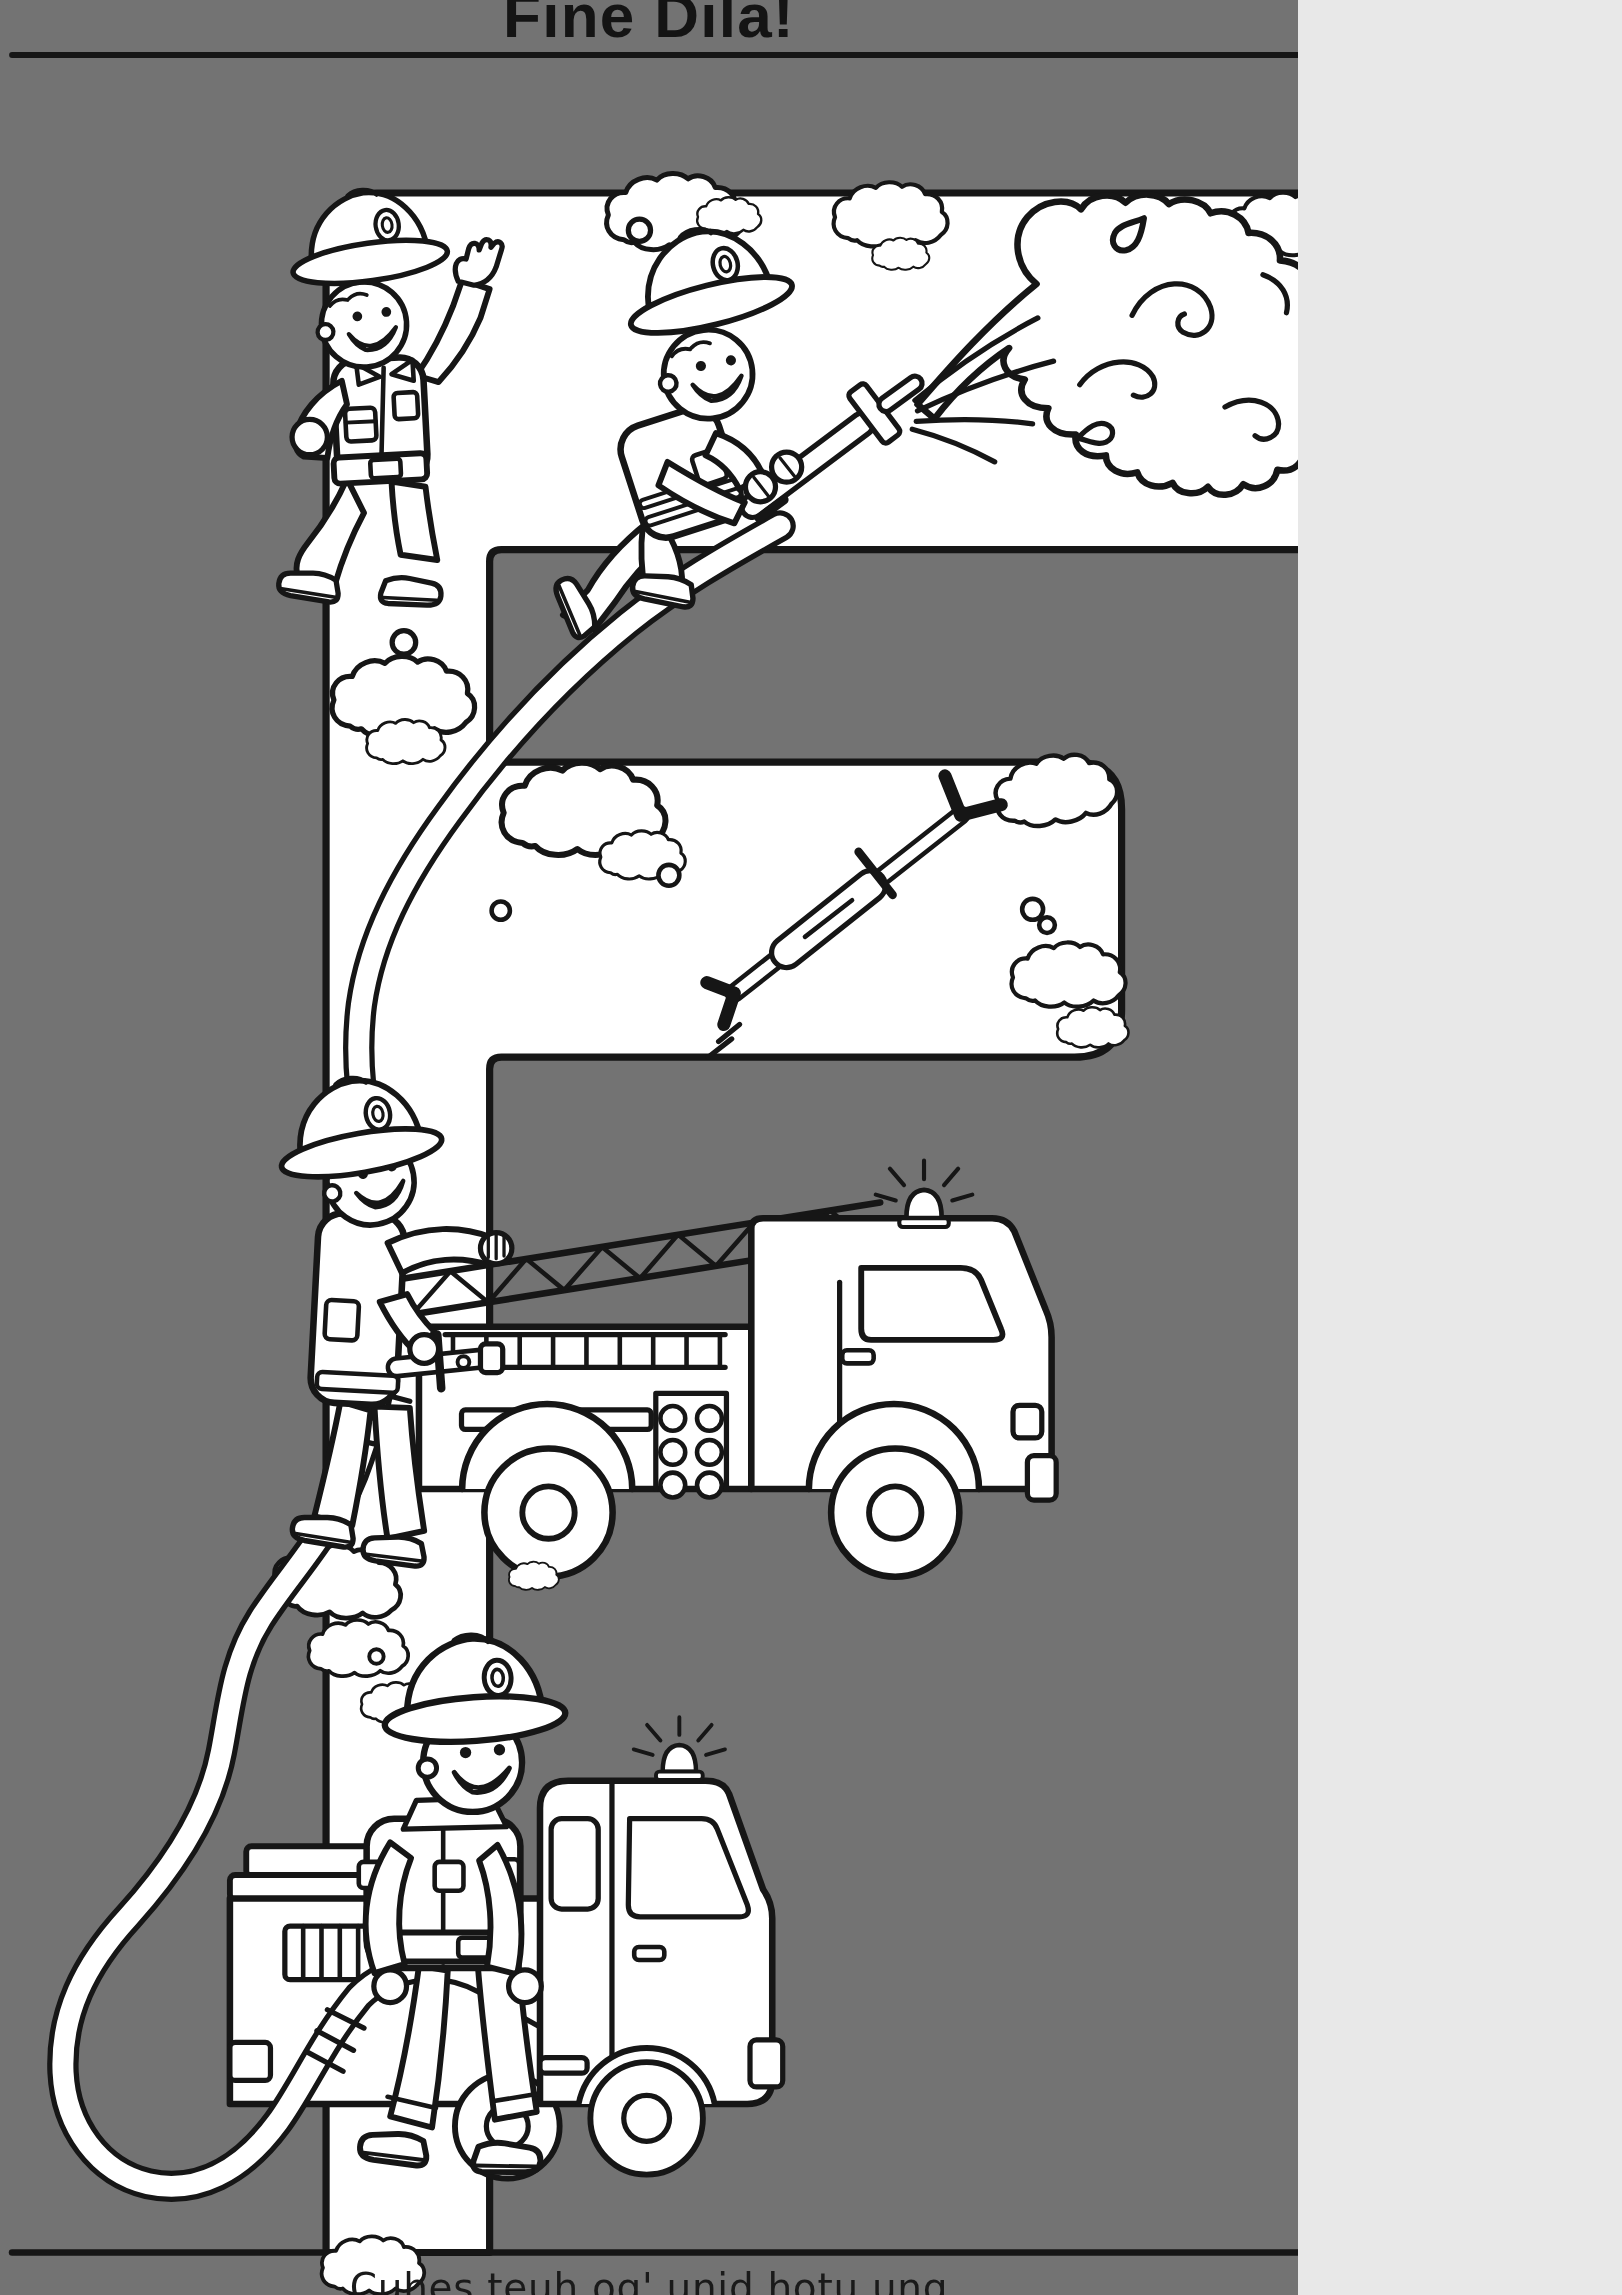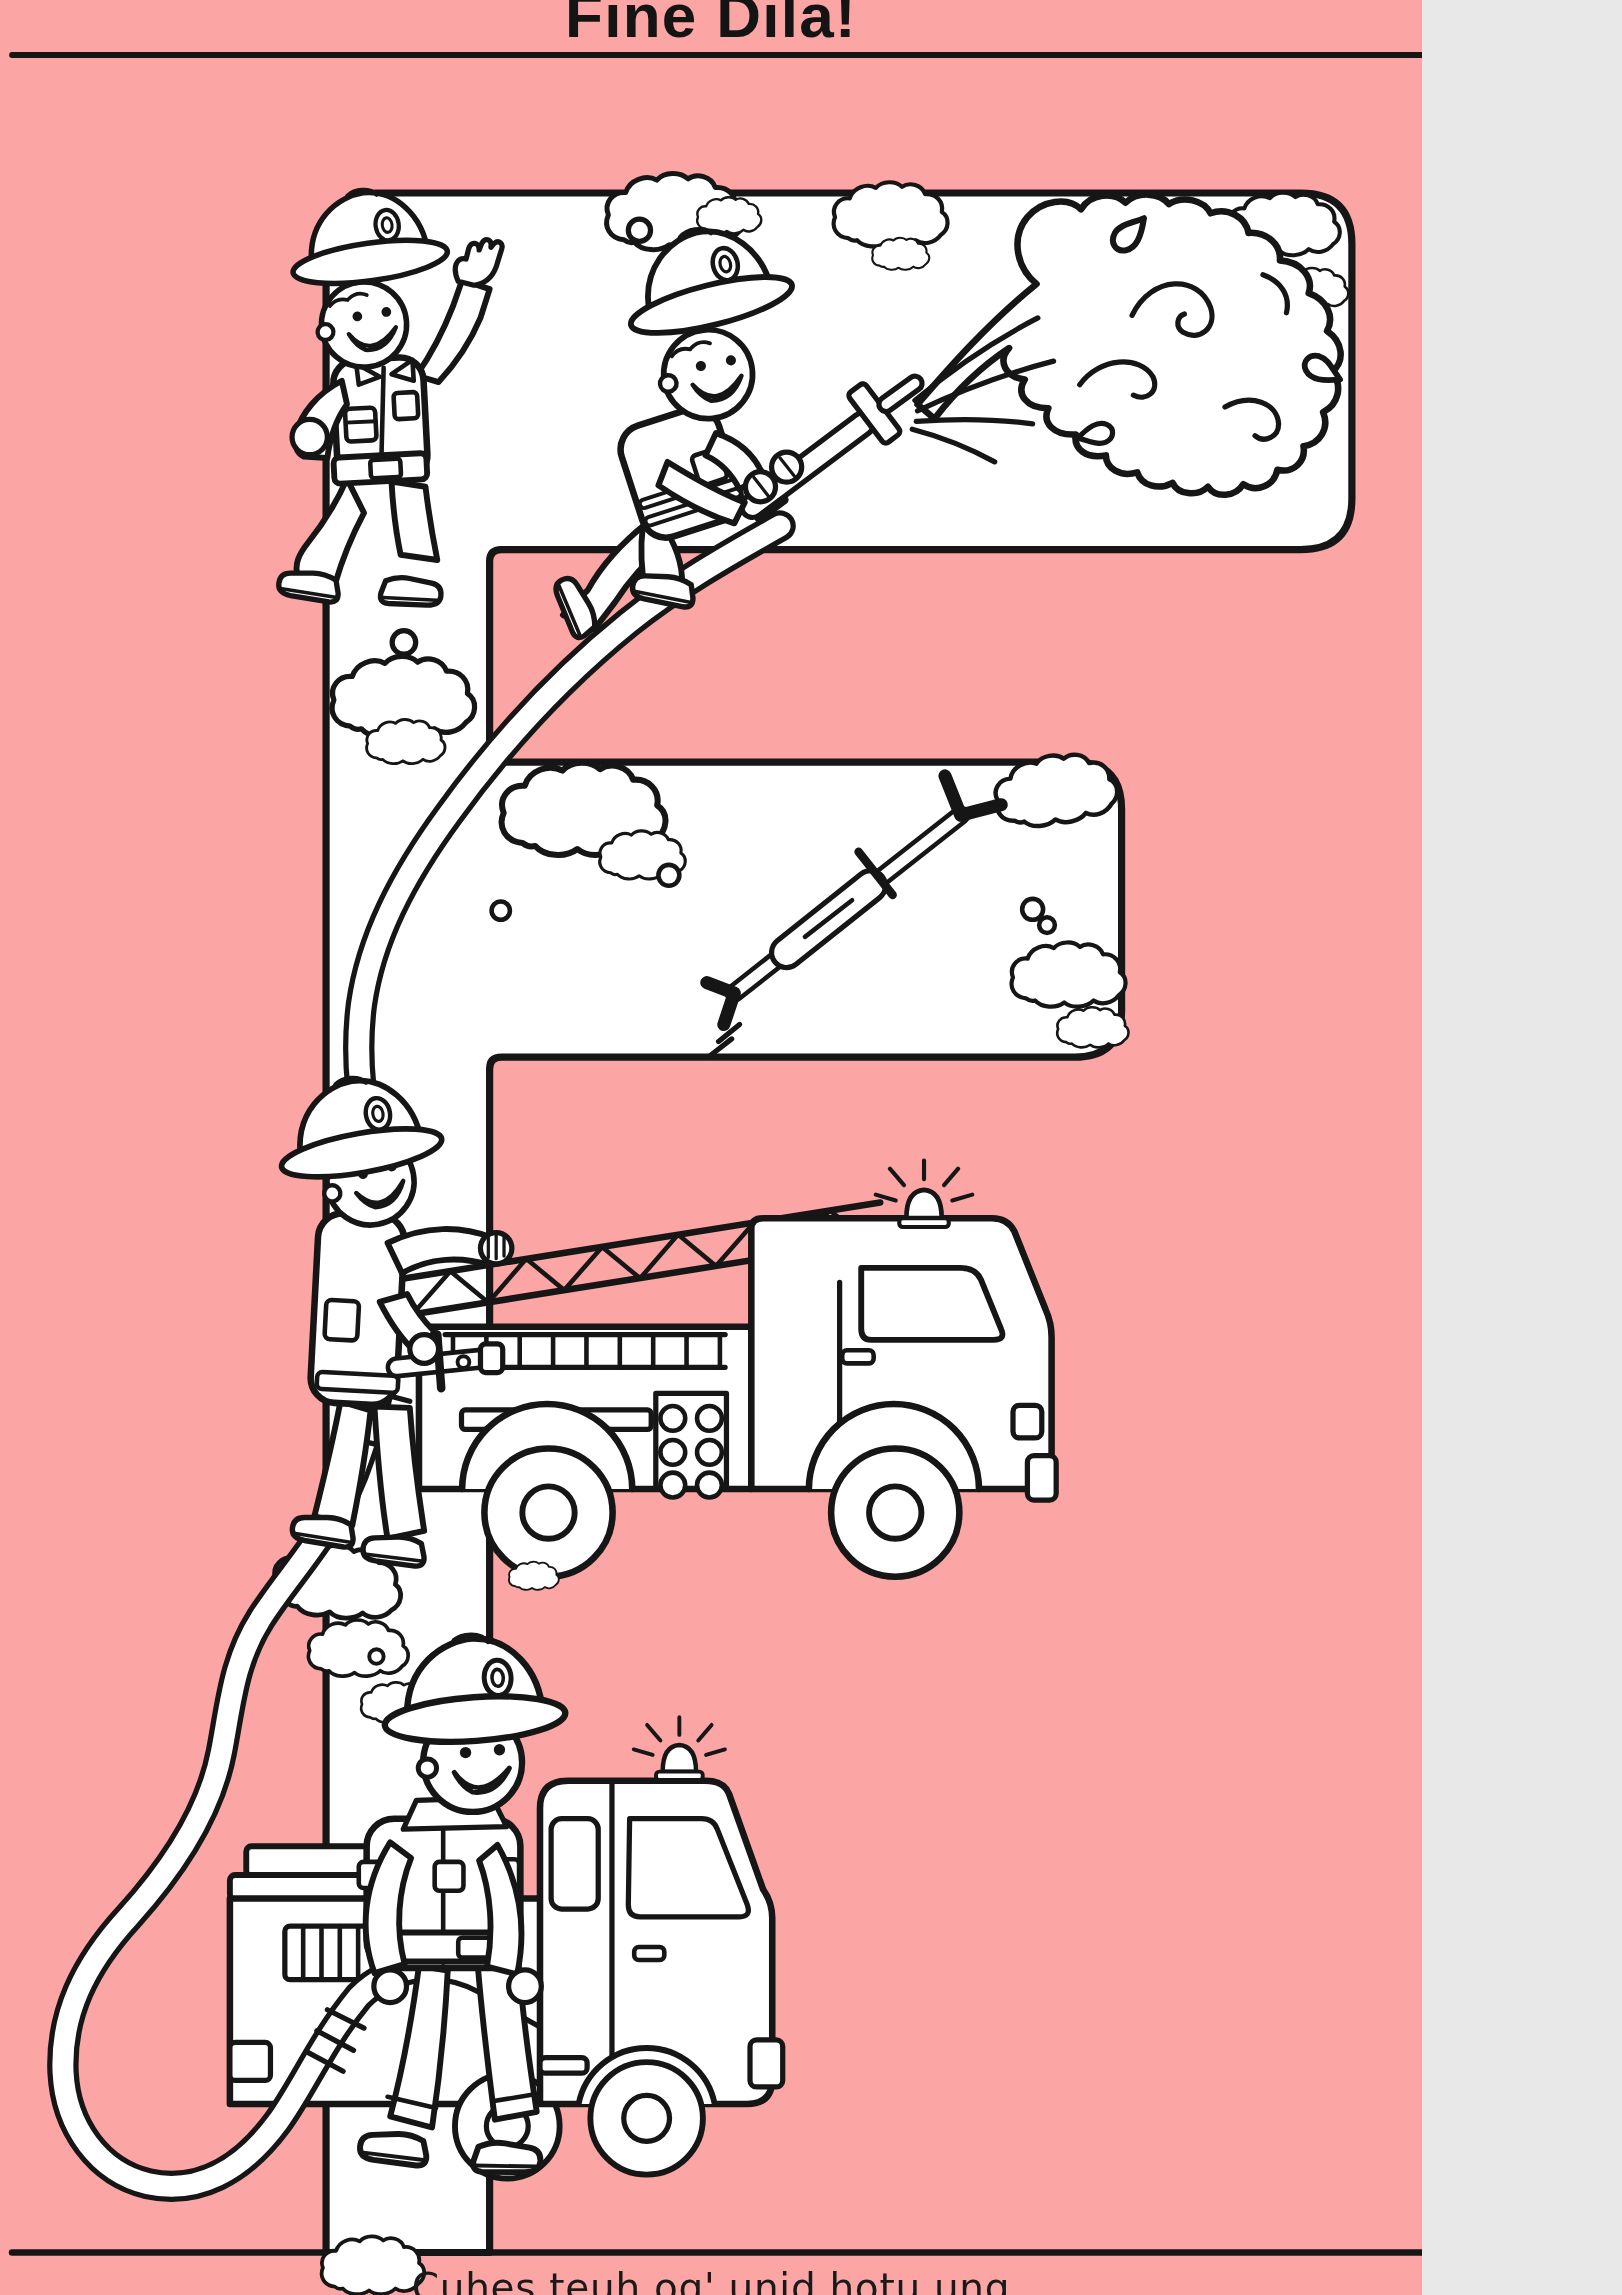--- a/index.html
+++ b/index.html
@@ -1,16 +1,16 @@
 <!DOCTYPE html>
 <html style="font-size:10.5px"><head>
 <meta charset="utf-8">
 <style>
   html,body{margin:0;padding:0;background:#e8e8e8;}
-  .page{position:relative;width:1422px;height:2295px;background:#fca5a5;overflow:hidden;
+  .page{position:relative;width:1298px;height:2295px;background:#737373;overflow:hidden;
         font-family:"Liberation Sans",sans-serif;}
   .title{position:absolute;top:-19.6px;left:0;right:0;text-align:center;
          font-size:62px;font-weight:800;letter-spacing:1.3px;color:#141414;
          font-family:"Liberation Sans",sans-serif;}
   .caption{position:absolute;top:2265px;left:0;right:0;text-align:center;
            font-size:39px;font-weight:500;color:#1a1a1a;
            font-family:"DejaVu Sans",sans-serif;letter-spacing:0.7px;}
   svg{position:absolute;top:0;left:0;}
   .ink{stroke:#161616;fill:none;stroke-linecap:round;stroke-linejoin:round;}
   .fillw{fill:#ffffff;}

